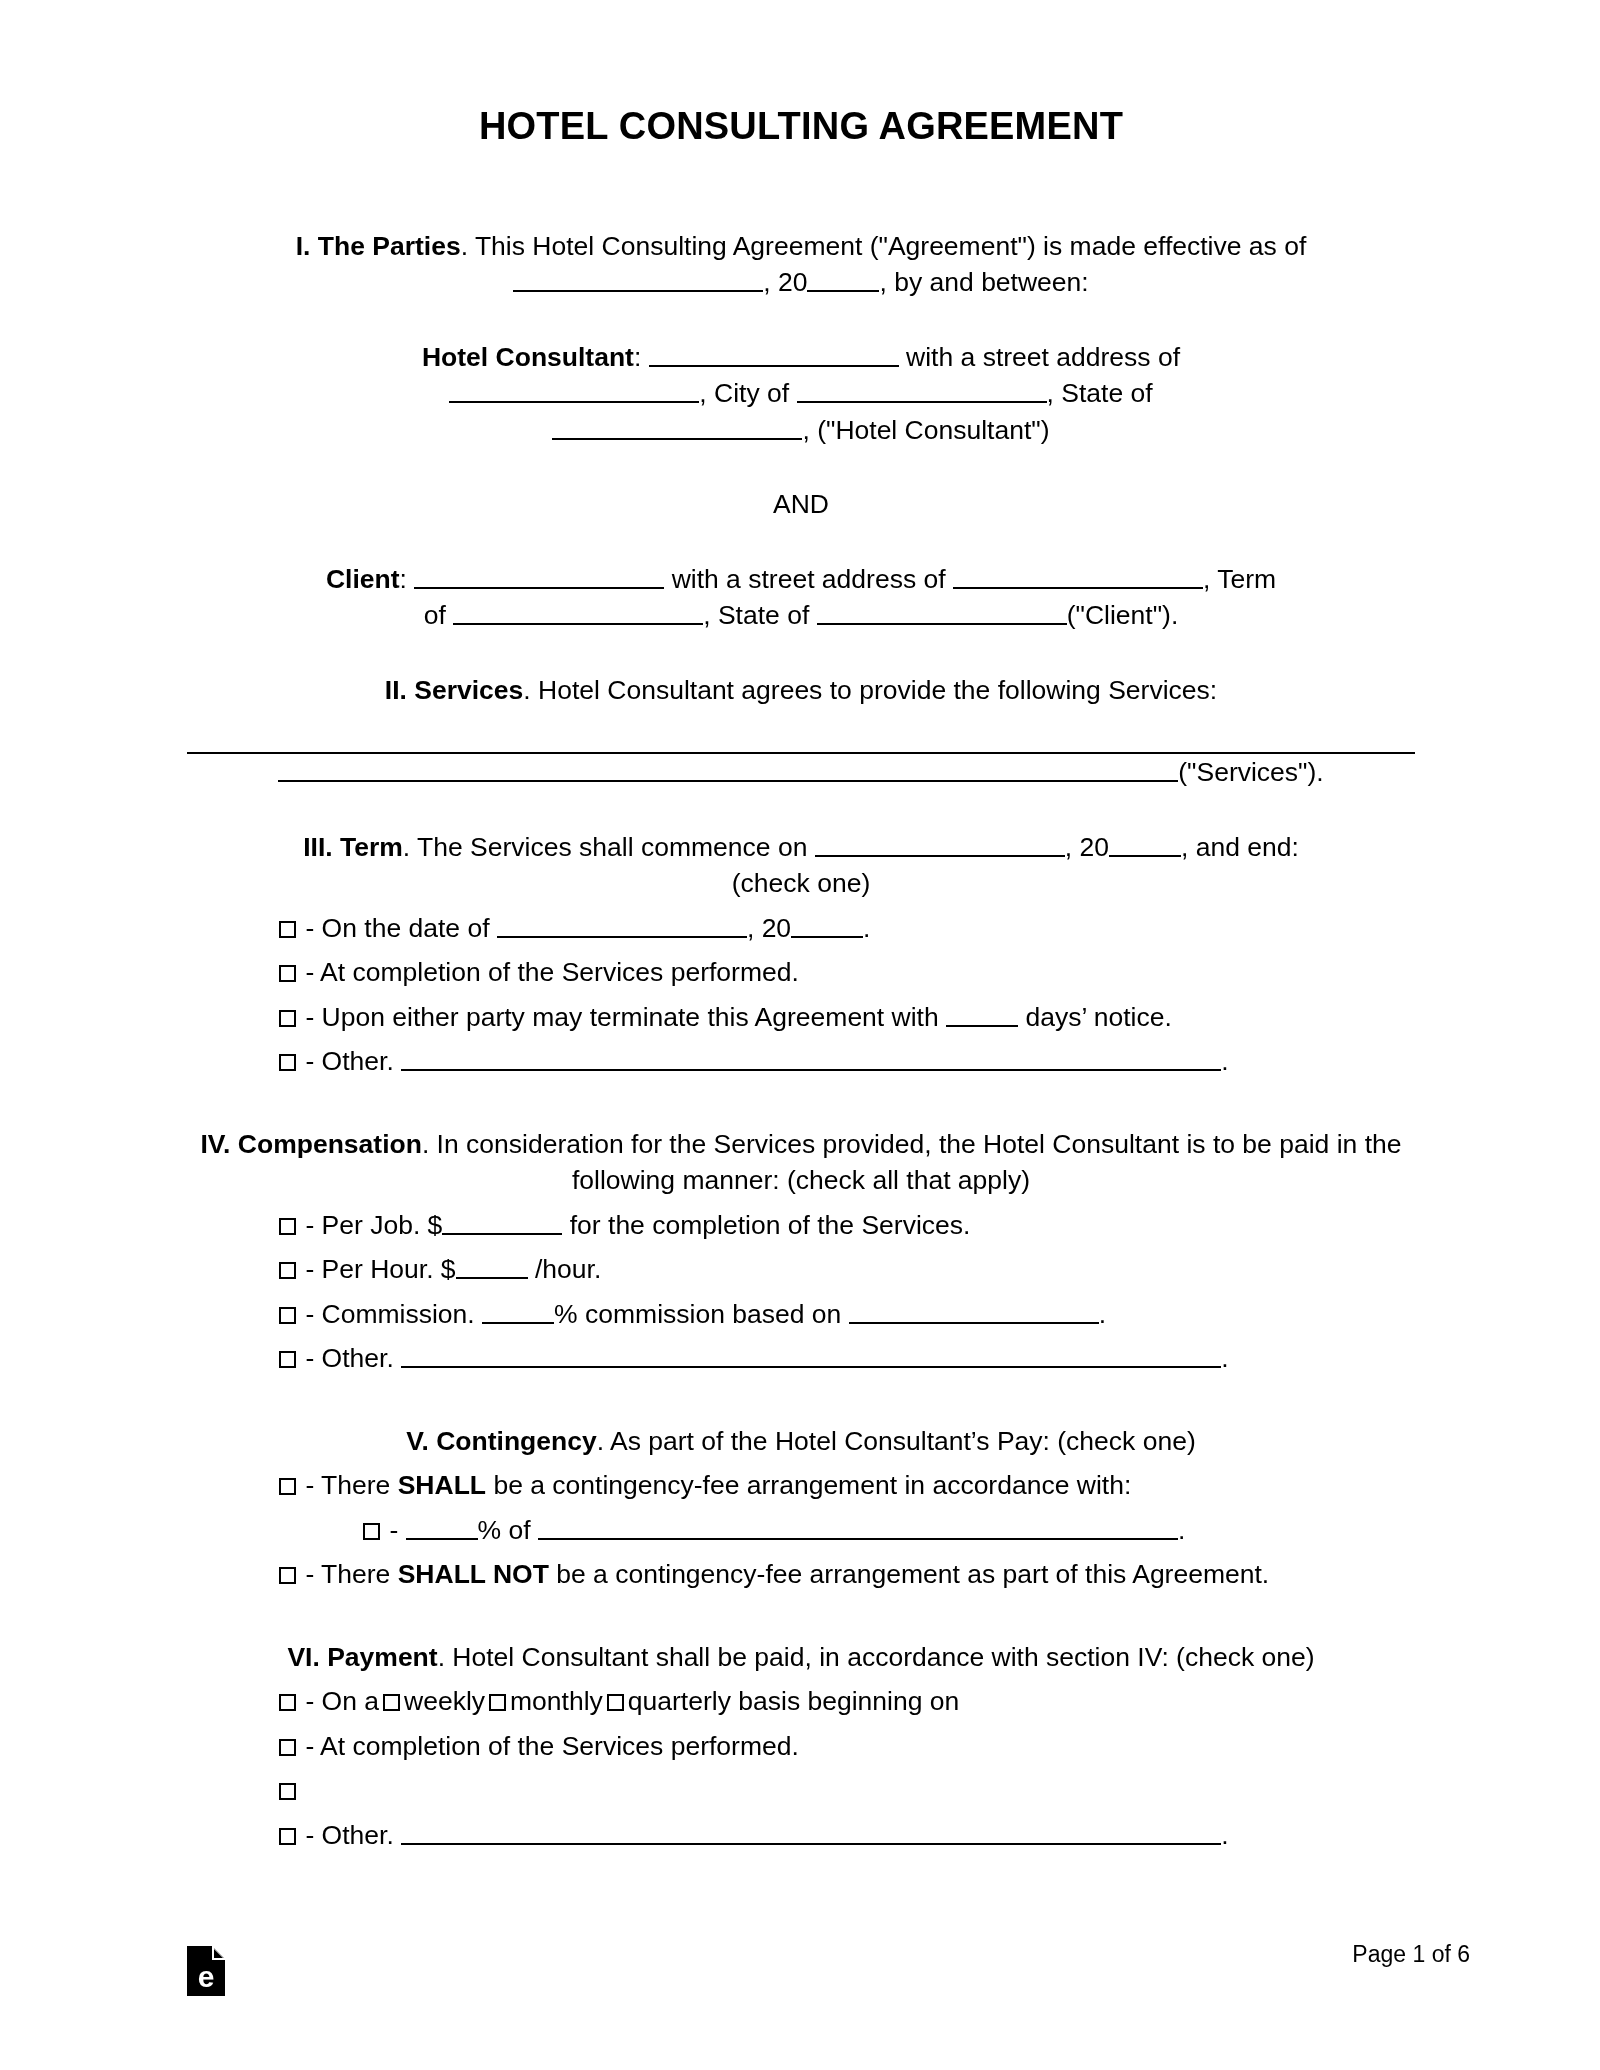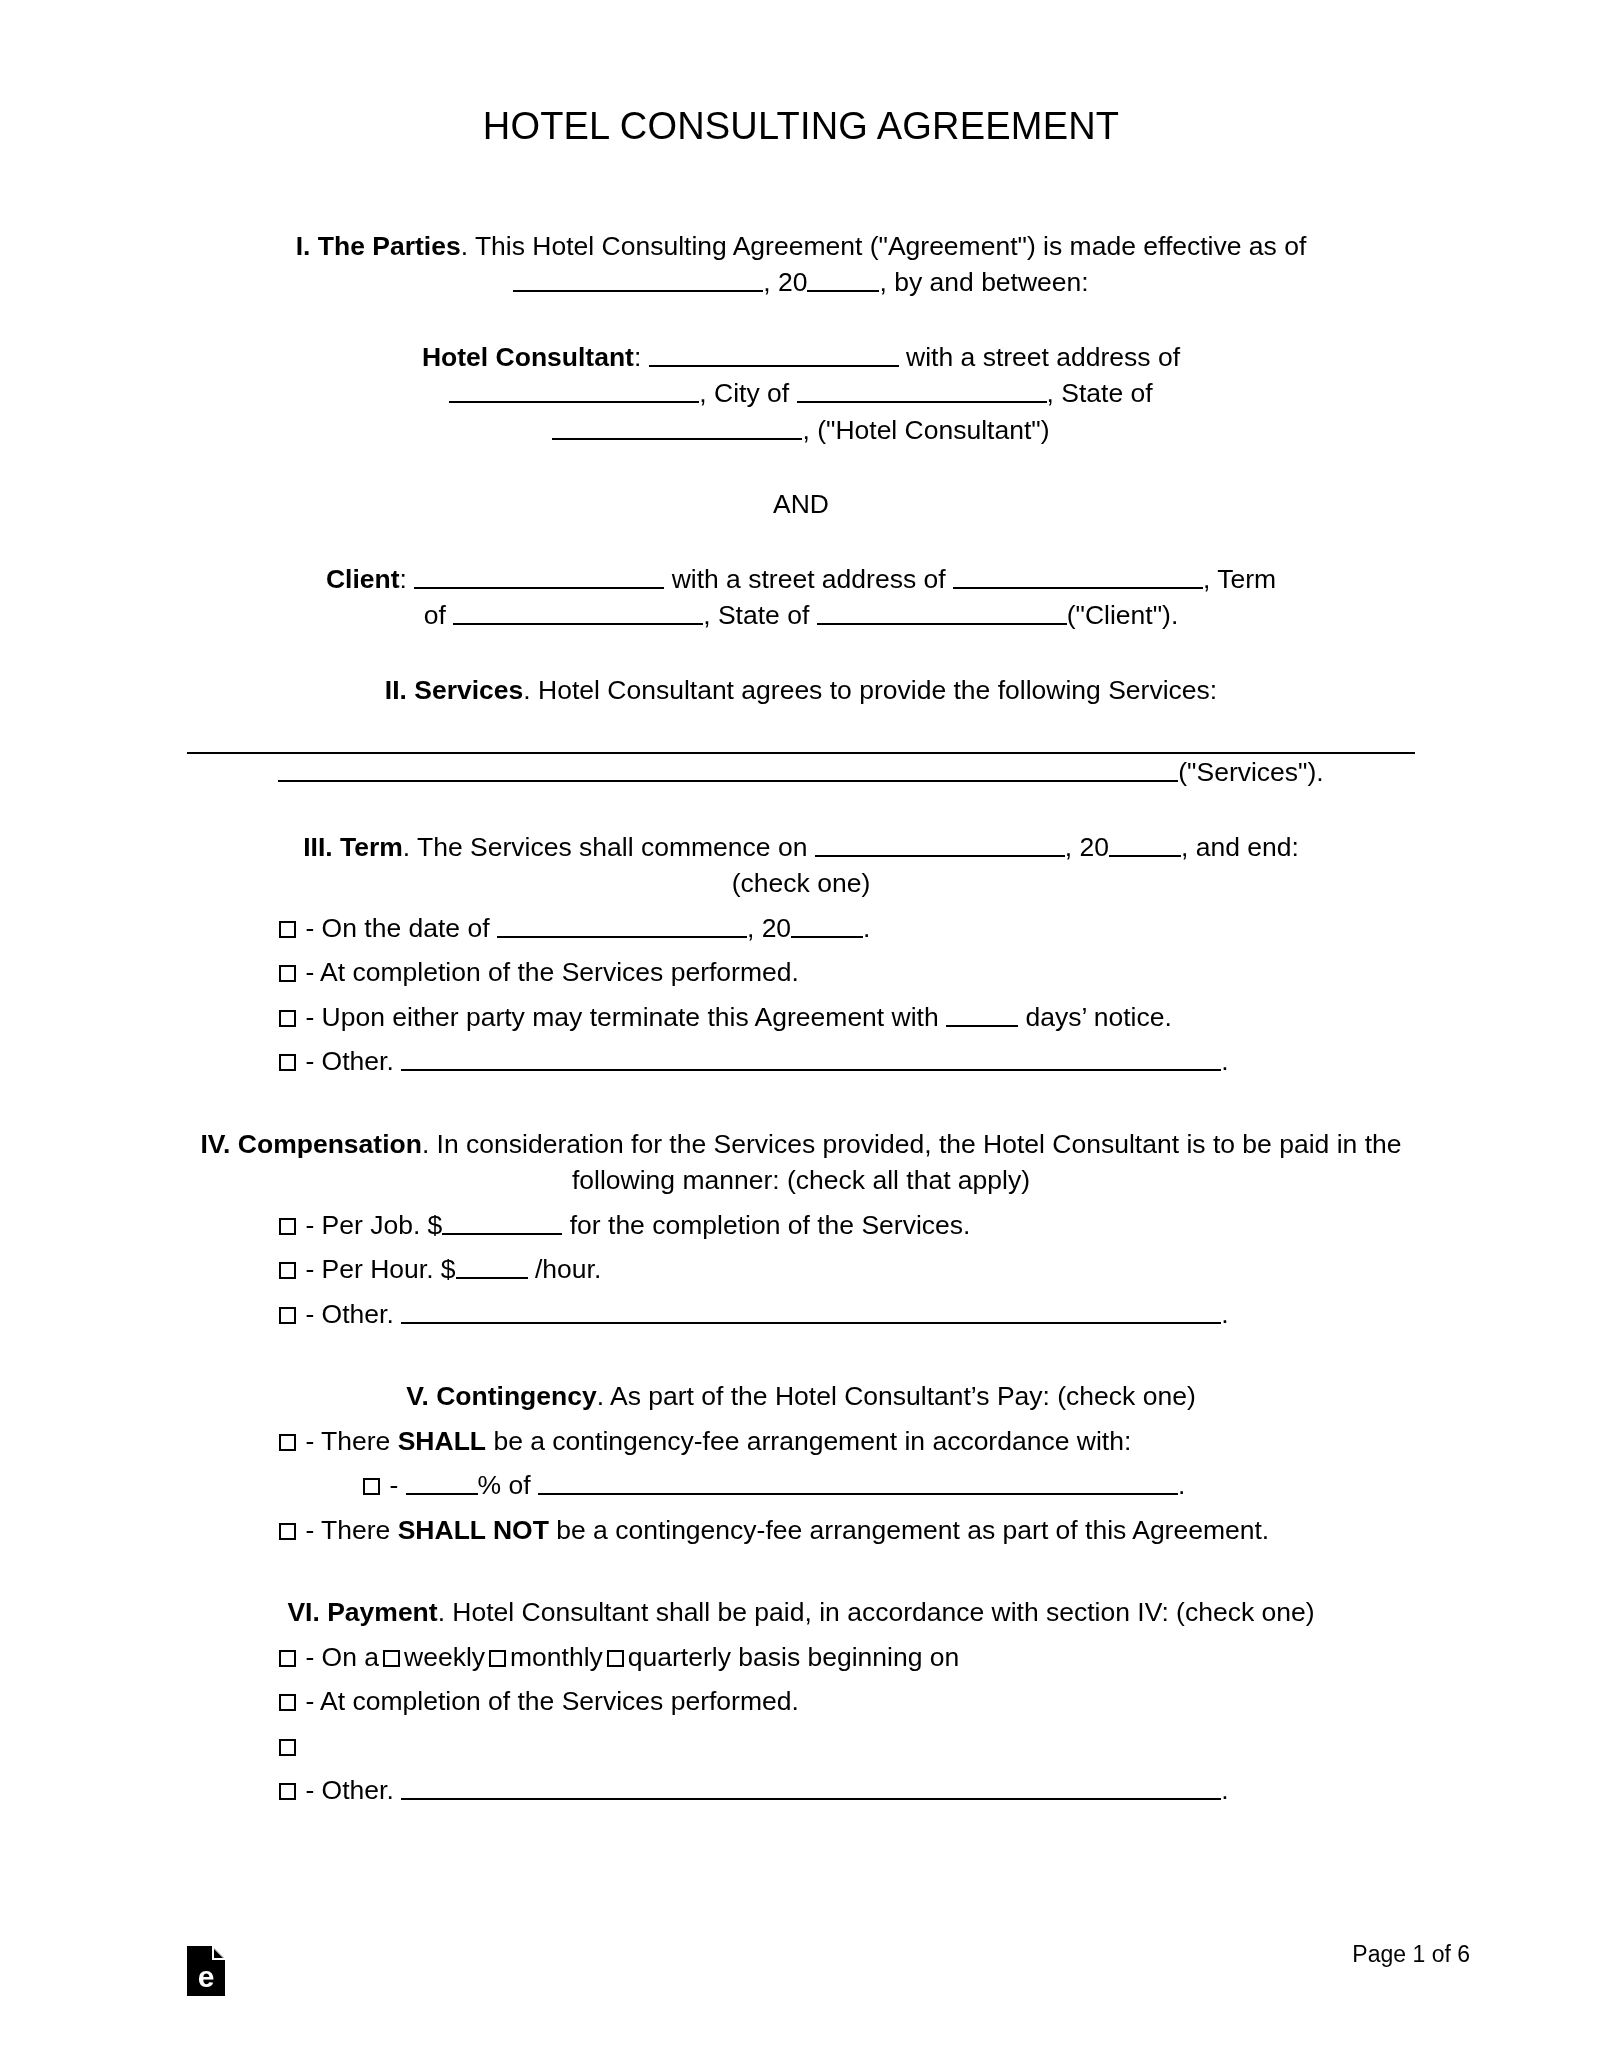--- a/index.html
+++ b/index.html
@@ -23,21 +23,21 @@
   }
   .content {
     position: absolute;
     left: 187px;
     top: 104px;
     width: 1228px;
   }
   .doc-title {
     text-align: center;
     font-size: 38px;
-    font-weight: normal;
+    font-weight: bold;
     letter-spacing: 0.2px;
     margin: 0 0 0 0;
     line-height: 1.2;
   }
   .para {
     font-size: 26.5px;
     line-height: 36.5px;
     margin: 0;
     text-align: center;
   }
@@ -212,20 +212,26 @@
       <span>- Per Job. $</span><span class="blank b-md"></span>
       <span>for the completion of the Services.</span>
     </p>
 
     <p class="cb-row">
       <span class="cbox"></span>
       <span>- Per Hour. $</span><span class="blank b-sm"></span>
       <span>/hour.</span>
     </p>
 
+    <p class="cb-row">
+      <span class="cbox"></span>
+      <span>- Commission.</span>
+      <span class="blank b-sm"></span><span>% commission based on</span>
+      <span class="blank b-xl"></span><span>.</span>
+    </p>
 
     <p class="cb-row">
       <span class="cbox"></span>
       <span>- Other.</span>
       <span class="blank" style="width:820px"></span><span>.</span>
     </p>
 
     <div class="gap-md"></div>
 
     <p class="para">

